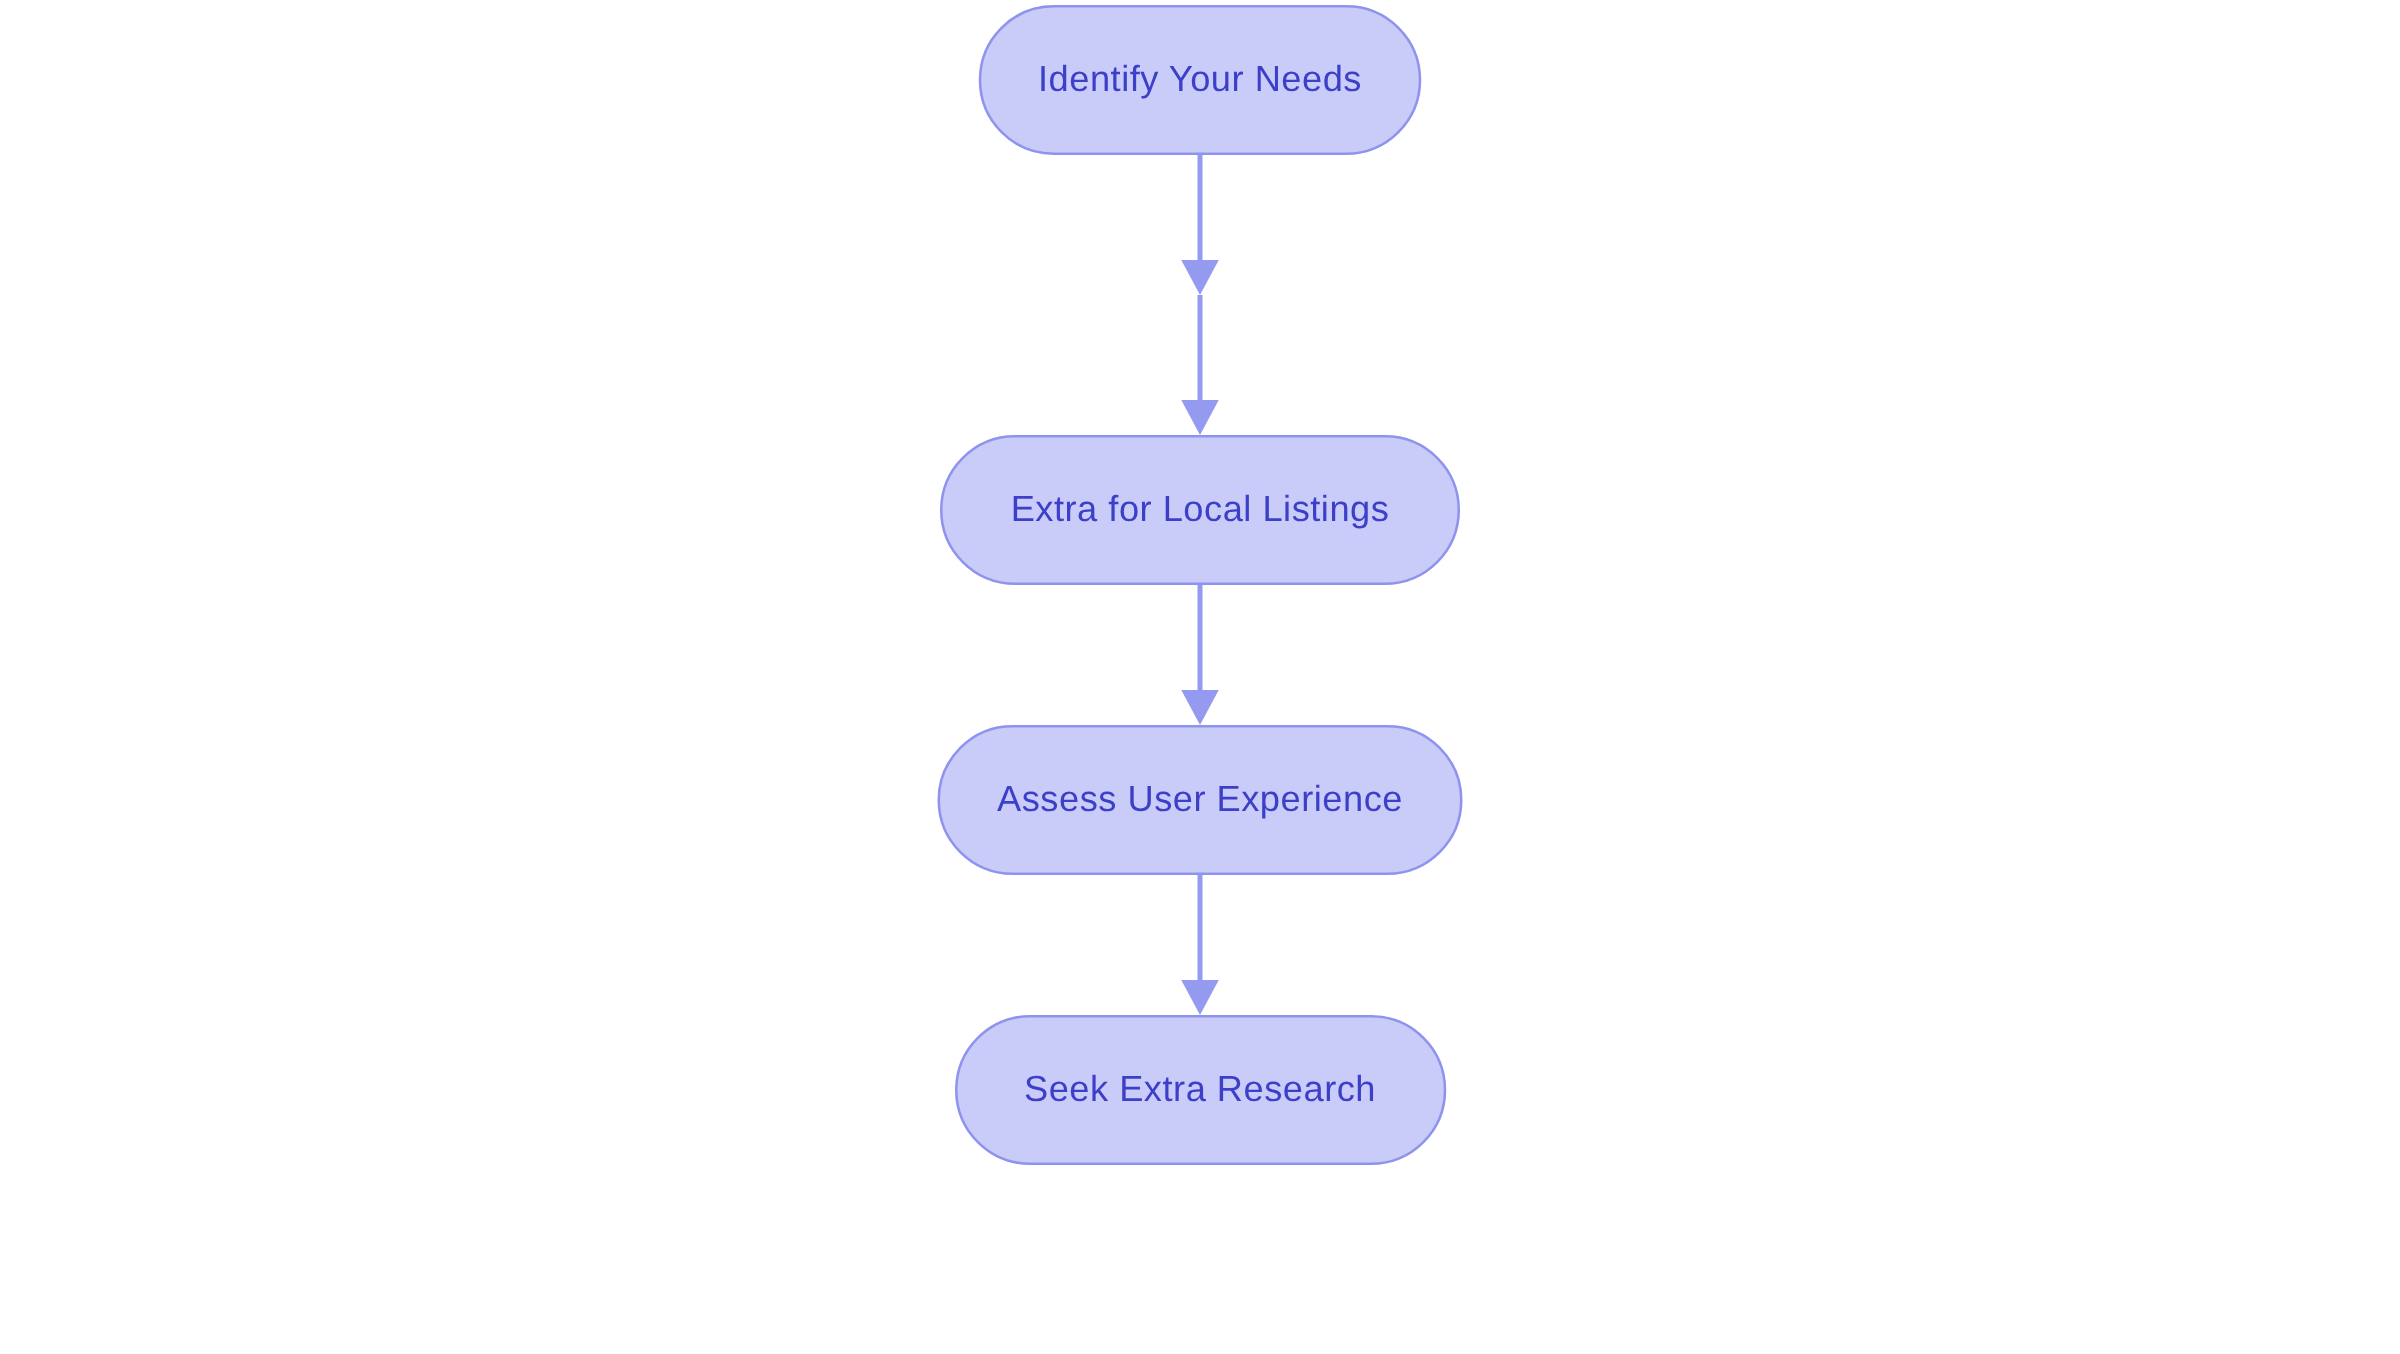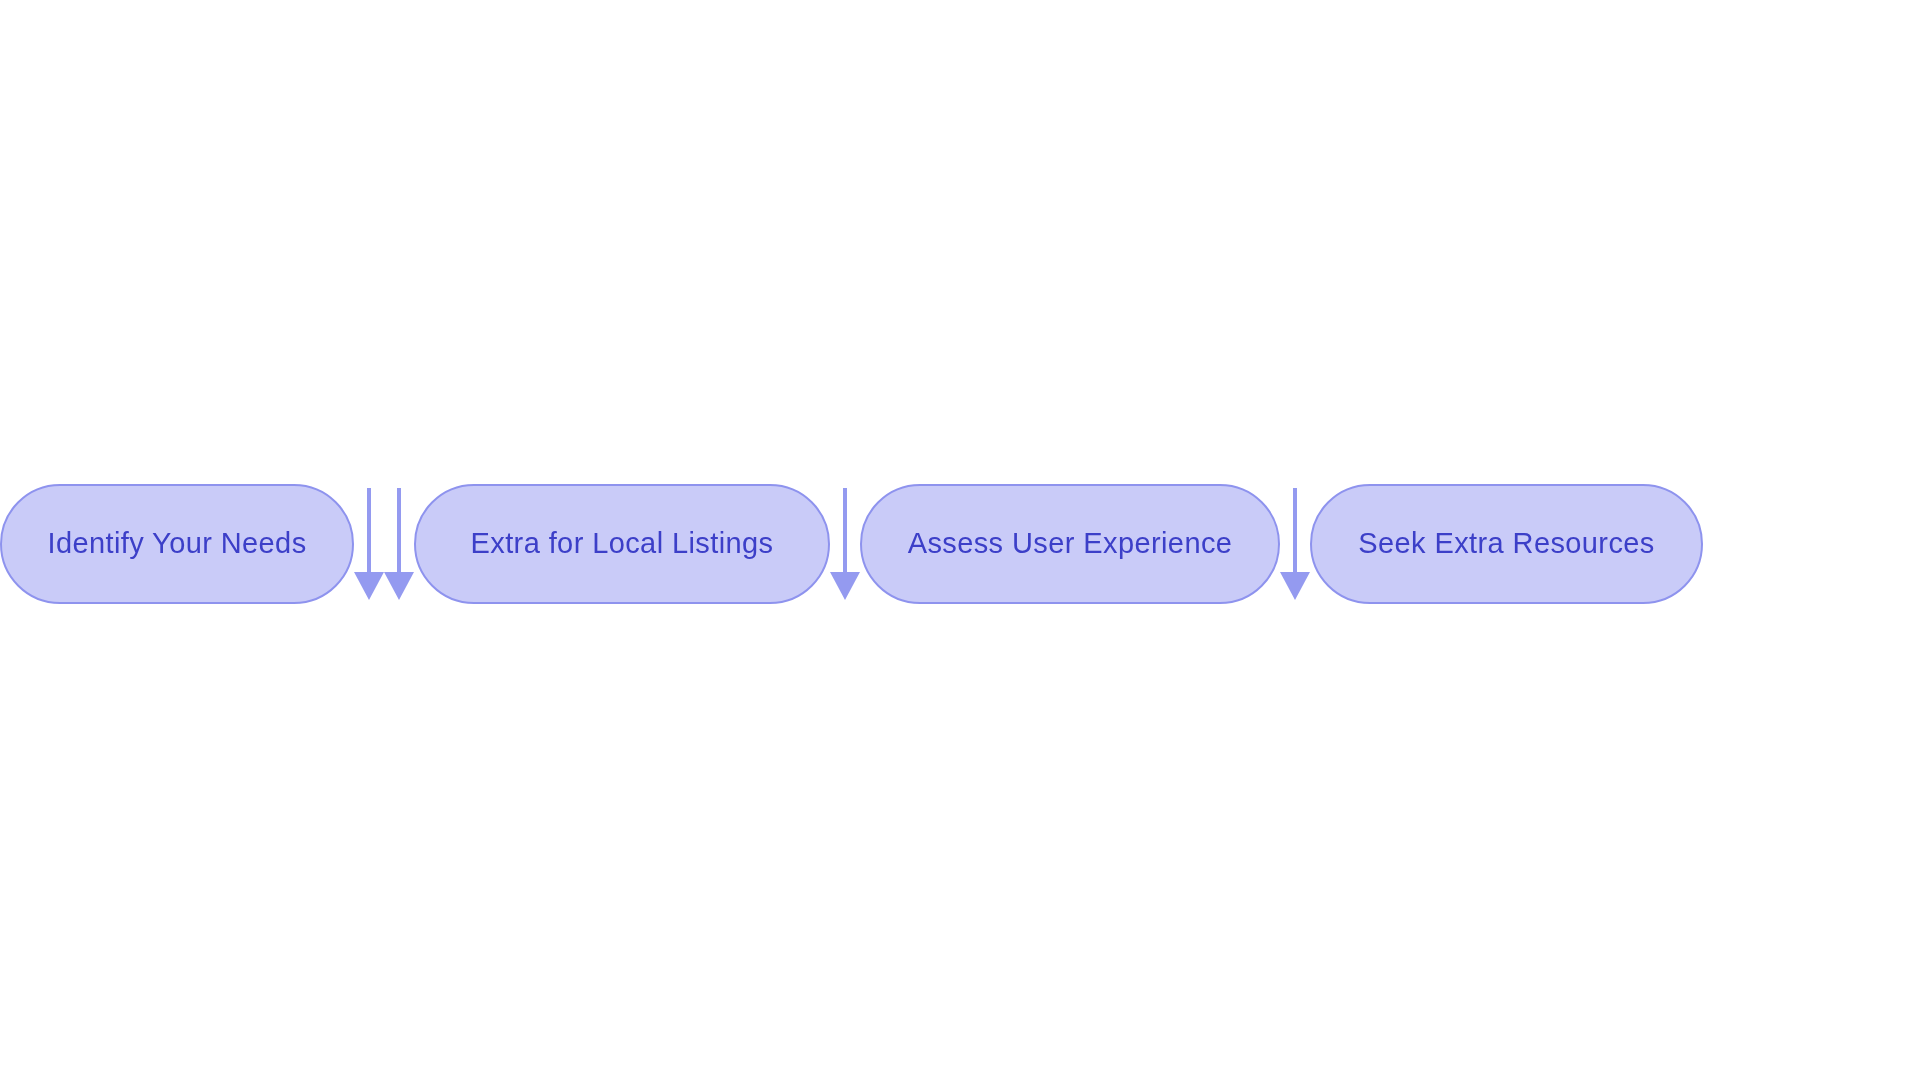--- a/index.html
+++ b/index.html
@@ -15,21 +15,21 @@
     height: 1083px;
     background: var(--bg);
     font-family: "Liberation Sans", sans-serif;
     overflow: hidden;
   }
   .canvas {
     position: relative;
     width: 1920px;
     height: 1083px;
     display: flex;
-    flex-direction: row;
+    flex-direction: column;
     align-items: center;
     padding-top: 4px;
   }
   .flow-node {
     height: 120px;
     border-radius: 60px;
     background: var(--node-fill);
     border: 2px solid var(--node-border);
     display: flex;
     align-items: center;
@@ -97,16 +97,16 @@
   <div class="flow-node w4">
     <span>Assess User Experience</span>
   </div>
 
   <div class="flow-arrow">
     <div class="arrow-line"></div>
     <div class="arrow-head"></div>
   </div>
 
   <div class="flow-node w5">
-    <span>Seek Extra Resources</span>
+    <span>Seek Extra Research</span>
   </div>
 
 </div>
 
 </body></html>

